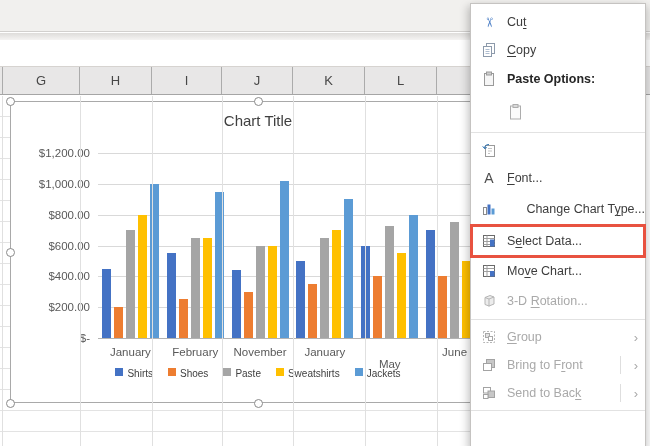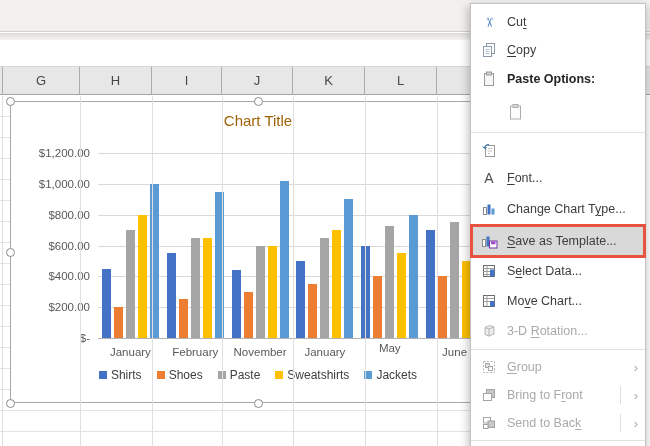--- a/index.html
+++ b/index.html
@@ -26,29 +26,29 @@
     background:
       repeating-linear-gradient(to bottom, transparent 0px, transparent 20px, #e3e3e3 20px, #e3e3e3 21px);
   }
   .vline { position:absolute; top:0; width:1px; height:100%; background:#e0e0e0; }
   
   .chart-box { position:absolute; left:10px; top:5px; width:496px; height:302px;
     background:#fff; border:1px solid #a9a9a9; }
   .handle { position:absolute; width:9px; height:9px; border-radius:50%;
     background:#fff; border:1.5px solid #8a8a8a; z-index:3; }
   .chart-title { position:absolute; left:0; top:10px; width:100%; text-align:center;
-    font-size:15px; color:#a16207; }
+    font-size:15px; color:#404040; }
   .gridline { position:absolute; height:1px; background:#d9d9d9; }
   .gridline.axis { background:#b3b3b3; }
   .ylabel { position:absolute; width:70px; text-align:right; font-size:11.5px; color:#595959; }
   .bar { position:absolute; width:9px; }
   .xlabel { position:absolute; text-align:center; font-size:11.5px; color:#595959; }
   .legend { position:absolute; left:0; top:266px; width:100%; display:flex;
     justify-content:center; gap:15px; }
-  .legend-item { display:flex; align-items:center; gap:4px; font-size:12px; color:#404040; }
+  .legend-item { display:flex; align-items:flex-start; gap:4px; font-size:10px; color:#404040; }
   .legend-swatch { width:8px; height:8px; display:inline-block; }
   
   .context-menu { position:absolute; left:470px; top:3px; width:176px; height:446px;
     background:#fff; border:1px solid #c5c3c1;
     box-shadow:-3px 3px 8px rgba(0,0,0,0.18), 3px 3px 8px rgba(0,0,0,0.12);
     padding-top:4px; z-index:10; }
   .menu-row { position:relative; display:flex; align-items:center; padding-left:8px;
     font-size:12.5px; color:#3d3d3d; cursor:default; }
   .menu-row .mi-icon { width:20px; display:flex; justify-content:center; align-items:center; }
   .menu-row .mi-text { margin-left:8px; white-space:nowrap; }
@@ -121,21 +121,21 @@
           <div class="bar" style="left: 297.417px; top: 182.042px; height: 53.9583px; background: rgb(237, 125, 49);"></div>
           <div class="bar" style="left: 309.417px; top: 135.792px; height: 100.208px; background: rgb(165, 165, 165);"></div>
           <div class="bar" style="left: 321.417px; top: 128.083px; height: 107.917px; background: rgb(255, 192, 0);"></div>
           <div class="bar" style="left: 333.417px; top: 97.25px; height: 138.75px; background: rgb(91, 155, 213);"></div>
           <div class="xlabel" style="left: 281.5px; width: 64.8333px; top: 244px;">January</div>
           <div class="bar" style="left: 350.25px; top: 143.5px; height: 92.5px; background: rgb(68, 114, 196);"></div>
           <div class="bar" style="left: 362.25px; top: 174.333px; height: 61.6667px; background: rgb(237, 125, 49);"></div>
           <div class="bar" style="left: 374.25px; top: 124.229px; height: 111.771px; background: rgb(165, 165, 165);"></div>
           <div class="bar" style="left: 386.25px; top: 151.208px; height: 84.7917px; background: rgb(255, 192, 0);"></div>
           <div class="bar" style="left: 398.25px; top: 112.667px; height: 123.333px; background: rgb(91, 155, 213);"></div>
-          <div class="xlabel" style="left: 346.333px; width: 64.8333px; top: 240px;">May</div>
+          <div class="xlabel" style="left: 346.333px; width: 64.8333px; top: 256px;">May</div>
           <div class="bar" style="left: 415.083px; top: 128.083px; height: 107.917px; background: rgb(68, 114, 196);"></div>
           <div class="bar" style="left: 427.083px; top: 174.333px; height: 61.6667px; background: rgb(237, 125, 49);"></div>
           <div class="bar" style="left: 439.083px; top: 120.375px; height: 115.625px; background: rgb(165, 165, 165);"></div>
           <div class="bar" style="left: 451.083px; top: 158.917px; height: 77.0833px; background: rgb(255, 192, 0);"></div>
           <div class="xlabel" style="left: 411.167px; width: 64.8333px; top: 244px; text-align: center;">June</div>
         </div>
       <div class="legend" id="legend">
           <div class="legend-item">
             <span class="legend-swatch" style="background: rgb(68, 114, 196);"></span>
             <span>Shirts</span>
@@ -219,40 +219,29 @@
             <path d="M3.5 6.5l-1.8-2.2M3.5 6.5l2.3-1" fill="none" stroke="#2e75b6"></path>
           </svg>
         </span>
       </div>
       <div class="menu-row" style="height: 28px;">
         <span class="mi-icon">
           <span style="color:#4d4d4d;font-size:14px">A</span>
         </span>
         <span class="mi-text"><u>F</u>ont...</span>
       </div>
-      <div class="menu-row" style="height: 34px;">
+      <div class="menu-row" style="height: 34px; justify-content: space-between;">
         <span class="mi-icon">
           <svg width="16" height="16">
             <rect x="2.5" y="6.5" width="3" height="7" fill="#fff" stroke="#8a8a8a"></rect>
             <rect x="6.5" y="3.5" width="3" height="10" fill="#4472c4"></rect>
             <rect x="10.5" y="7.5" width="3" height="6" fill="#5b9bd5"></rect>
           </svg>
         </span>
         <span class="mi-text">Change Chart T<u>y</u>pe...</span>
-      </div>
-      <div class="menu-row highlighted" style="height: 30px;">
-        <span class="mi-icon">
-          <svg width="17" height="16">
-            <rect x="1.5" y="6.5" width="3" height="7" fill="#fff" stroke="#8a8a8a"></rect>
-            <rect x="5.5" y="3.5" width="3" height="10" fill="#4472c4"></rect>
-            <rect x="8.5" y="8" width="7.5" height="7" fill="#fff" stroke="#7030a0"></rect>
-            <rect x="10" y="8.5" width="4.5" height="2.8" fill="#a14ccd"></rect>
-          </svg>
-        </span>
-        <span class="mi-text"><u>S</u>ave as Template...</span>
       </div>
       <div class="menu-row" style="height: 30px;">
         <span class="mi-icon">
           <svg width="16" height="16">
             <rect x="2.5" y="2.5" width="11" height="11" fill="#fff" stroke="#6a6a6a"></rect>
             <path d="M2.5 5.5h11M6 2.5v11M2.5 8.5h11M2.5 11.5h11" stroke="#9f9f9f"></path>
             <rect x="9" y="6.5" width="4.5" height="7" fill="#4472c4"></rect>
           </svg>
         </span>
         <span class="mi-text">S<u>e</u>lect Data...</span>

